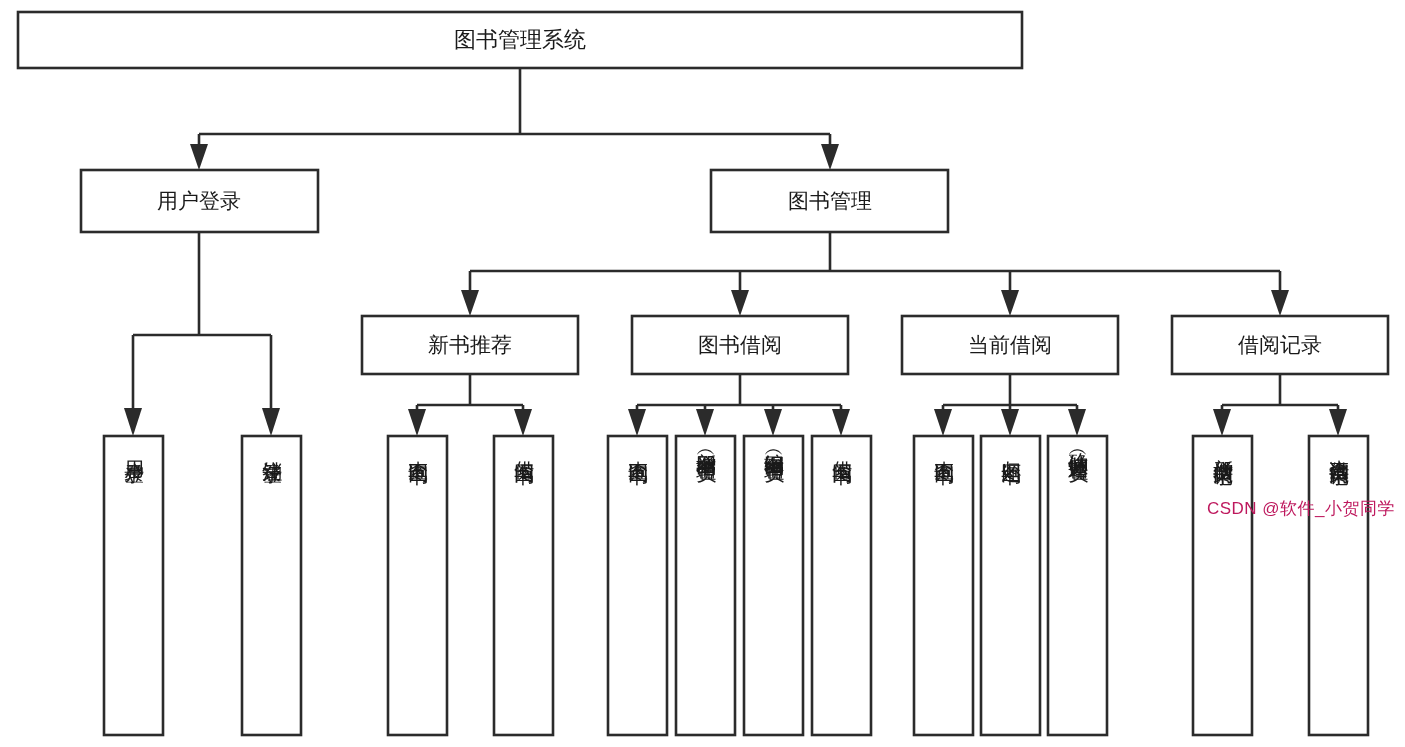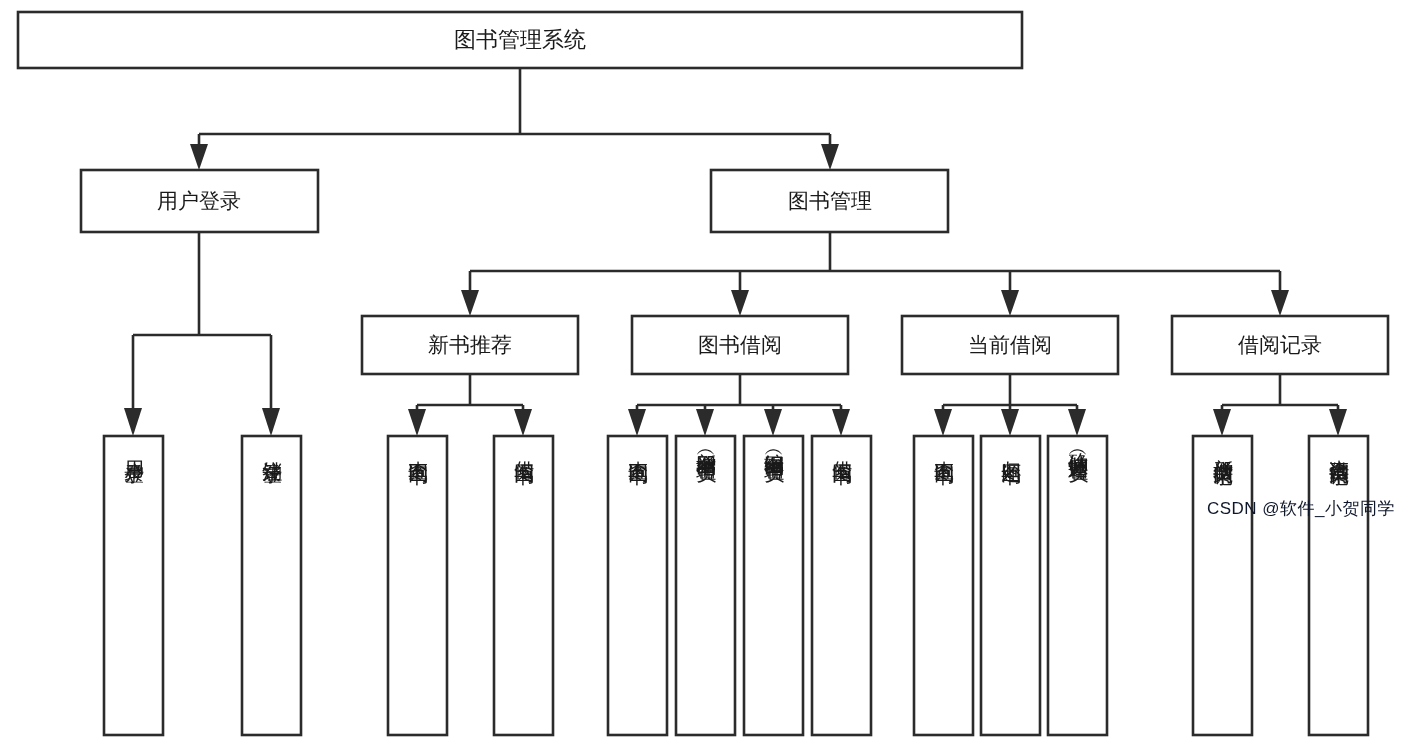--- a/index.html
+++ b/index.html
@@ -55,21 +55,21 @@
     text-orientation: upright;
     letter-spacing: 1.5px;
     text-anchor: middle;
   }
   .watermark {
     position: absolute;
     right: 10px;
     bottom: 6px;
     font-family: "Liberation Sans", sans-serif;
     font-size: 17px;
-    color: #0f172a;
+    color: #be185d;
     white-space: nowrap;
     letter-spacing: 0.5px;
     pointer-events: none;
   }
 </style>
 </head>
 <body>
 
 <div id="diagram-root">
 

